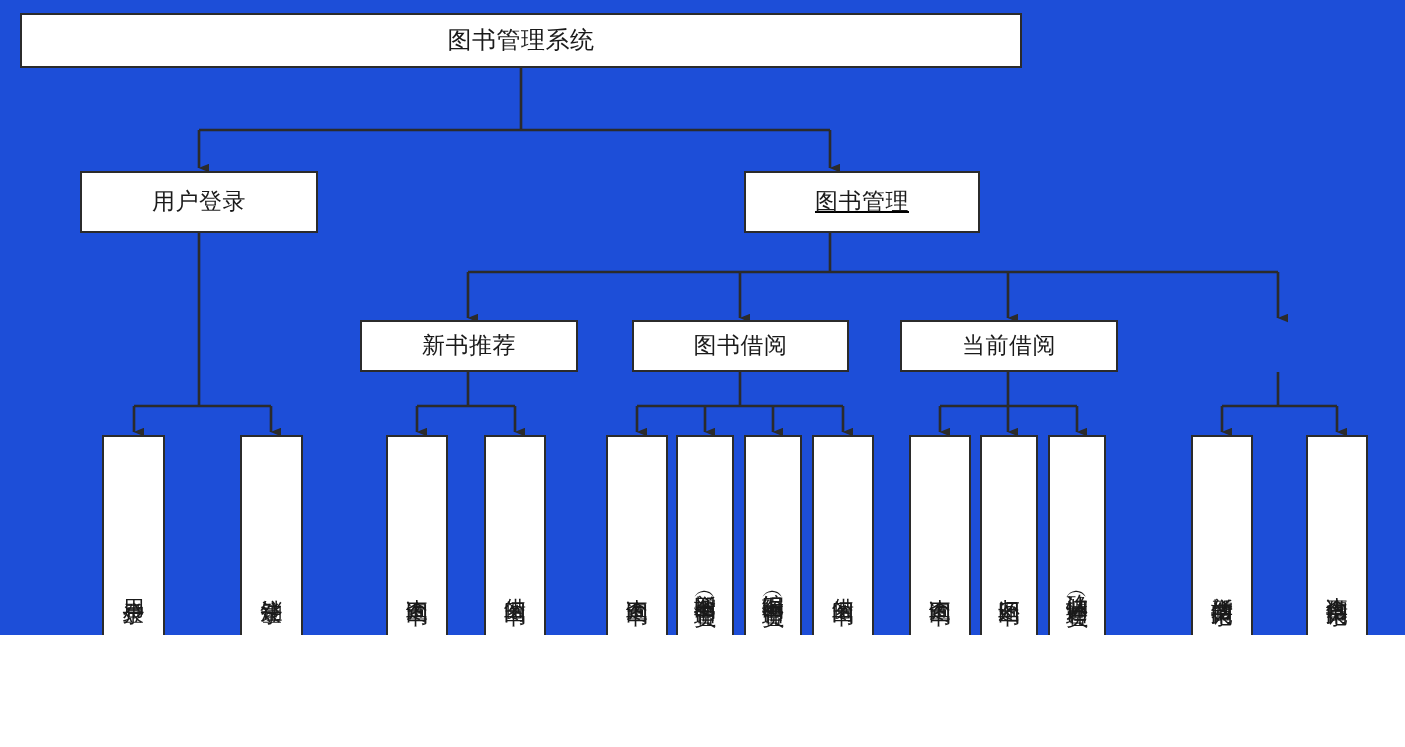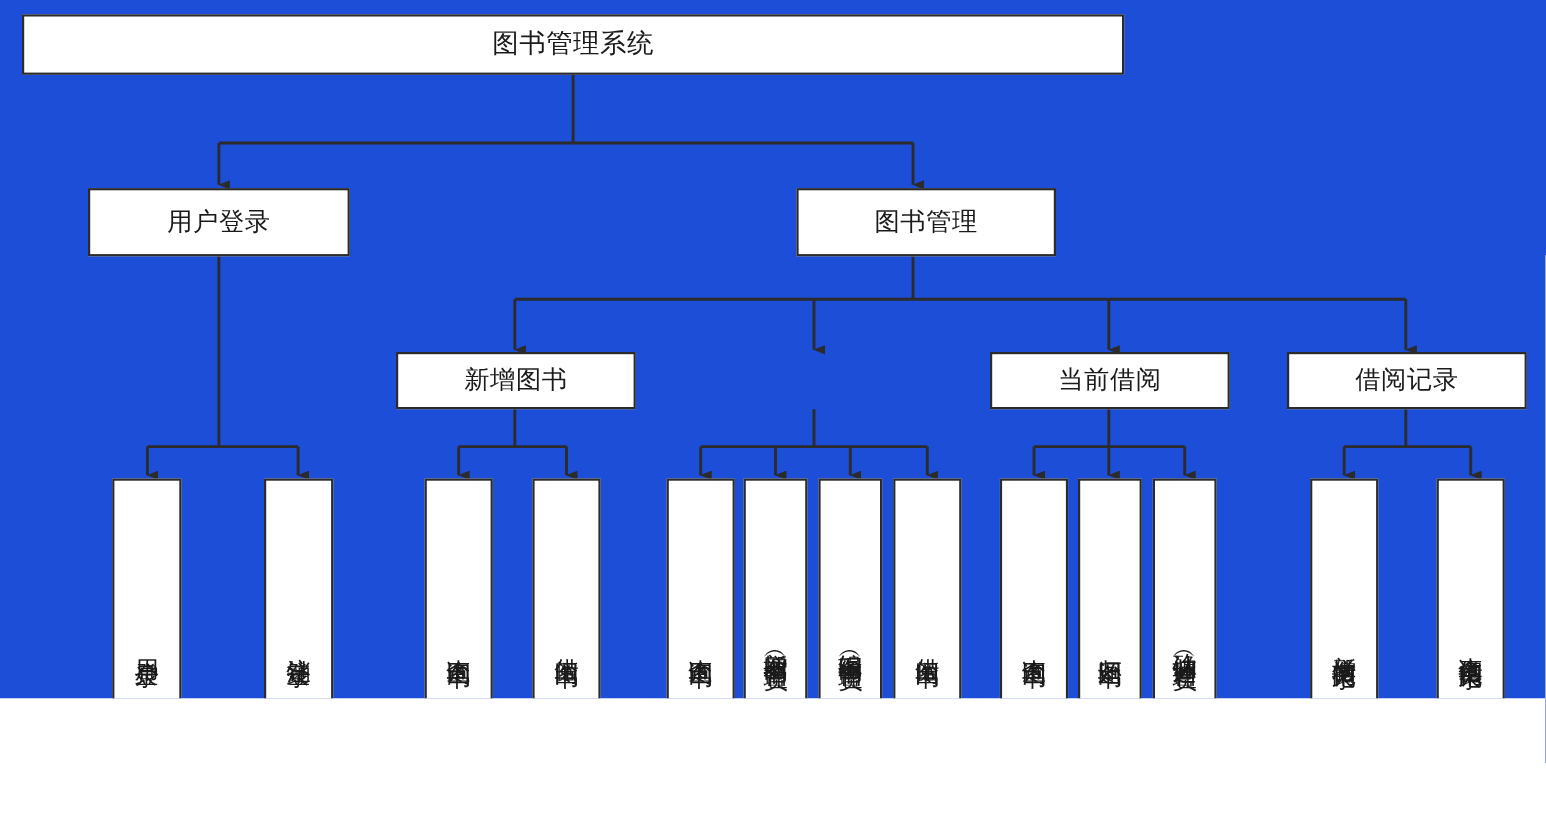--- a/index.html
+++ b/index.html
@@ -144,36 +144,36 @@
   </svg>
 
   <div class="node-box horiz" id="node-root" style="left:20px; top:13px; width:1002px; height:55px;">
     <span class="node-label">图书管理系统</span>
   </div>
 
   <div class="node-box horiz" style="left:80px; top:171px; width:238px; height:62px;">
     <span class="node-label">用户登录</span>
   </div>
 
-  <div class="node-box horiz" style="left:724px; top:171px; width:236px; height:62px;">
+  <div class="node-box horiz" style="left:744px; top:171px; width:236px; height:62px;text-decoration:underline;">
     <span class="node-label">图书管理</span>
   </div>
 
   <div class="node-box horiz" style="left:360px; top:320px; width:218px; height:52px;">
-    <span class="node-label">新增图书</span>
-  </div>
-
+    <span class="node-label">新书推荐</span>
+  </div>
+
+  <div class="node-box horiz" style="left:632px; top:320px; width:217px; height:52px;">
+    <span class="node-label">图书借阅</span>
+  </div>
 
   <div class="node-box horiz" style="left:900px; top:320px; width:218px; height:52px;align-items:center;">
     <span class="node-label">当前借阅</span>
   </div>
 
-  <div class="node-box horiz" style="left:1170px; top:320px; width:218px; height:52px;">
-    <span class="node-label">借阅记录</span>
-  </div>
 
   <div class="node-box vert" style="left:102px; top:435px; width:63px; height:299px;">
     <div class="vert-inner">
         <span class="node-label">用户登录</span>
       </div>
   </div>
 
   <div class="node-box vert" style="left:240px; top:435px; width:63px; height:299px;">
     <div class="vert-inner">
         <span class="node-label">注销登录</span>

